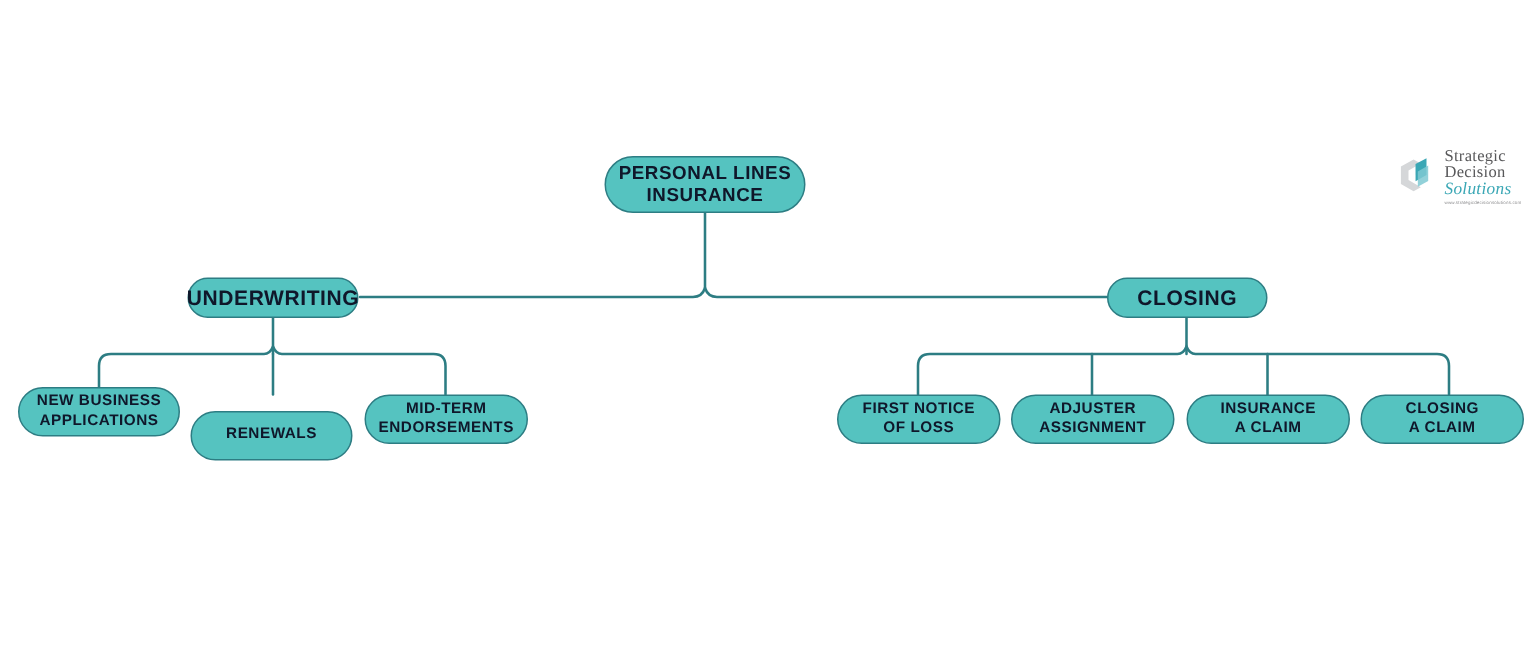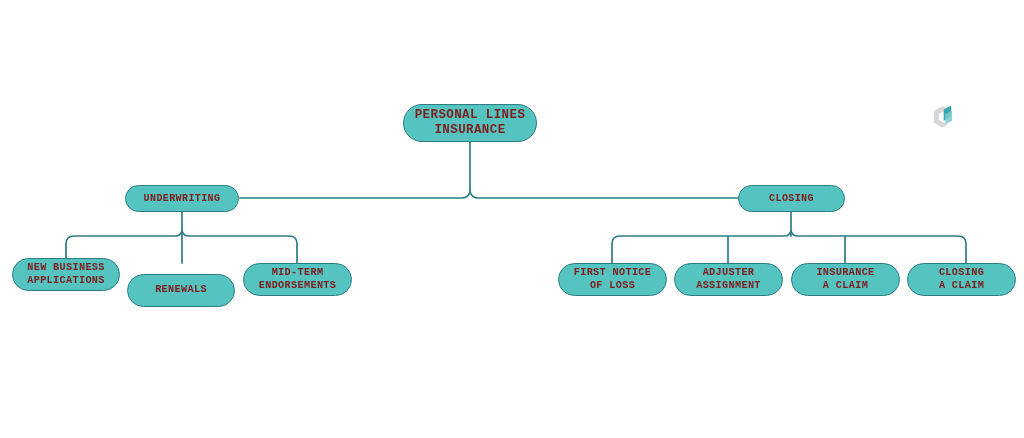--- a/index.html
+++ b/index.html
@@ -29,32 +29,31 @@
   .node {
     position: absolute;
     box-sizing: border-box;
     background: #55c3c0;
     border: 1.6px solid #2d7d83;
     border-radius: 999px;
     display: flex;
     align-items: center;
     justify-content: center;
     text-align: center;
-    color: #7f1d1d;
+    color: #0f172a;
     font-weight: bold;
     letter-spacing: 0.4px;
     line-height: 1.18;
     z-index: 2;
-    font-family: Liberation Mono, monospace;
   }
   .node-root {
     font-size: 12.5px;
   }
   .node-branch {
-    font-size: 10px;
+    font-size: 14px;
   }
   .node-leaf {
     font-size: 10.2px;
     letter-spacing: 0.35px;
   }
   .node span {
     display: block;
     padding: 0 6px;
     white-space: pre-line;
   }
@@ -167,15 +166,21 @@
     <span>CLOSING
 A CLAIM</span>
   </div>
 
   <div id="logo">
     <svg id="logo-mark" viewBox="0 0 32 32" xmlns="http://www.w3.org/2000/svg">
       <path d="M13.2 3.5 L4.2 8.6 L4.2 21.0 L13.2 26.2 L18.4 23.2 L9.6 18.2 L9.6 11.4 L18.4 6.4 Z" fill="#d5d7d9"></path>
       <path d="M14.6 6.8 L22.4 2.6 L22.4 14.6 L14.6 19.0 Z" fill="#3aa7b5"></path>
       <path d="M16.2 12.0 L23.6 7.8 L23.6 18.8 L16.2 23.0 Z" fill="#7fc9d2" opacity="0.85"></path>
     </svg>
+    <div id="logo-text">
+      <div class="logo-line">Strategic</div>
+      <div class="logo-line">Decision</div>
+      <div class="logo-line-accent">Solutions</div>
+      <div class="logo-tag">www.strategicdecisionsolutions.com</div>
+    </div>
   </div>
 
 </div>
 
 </body></html>

